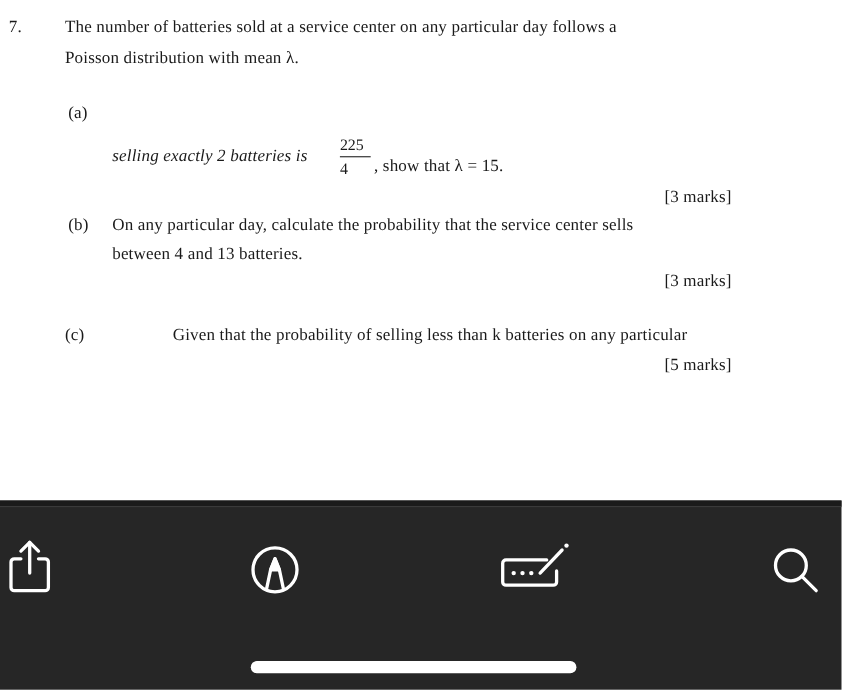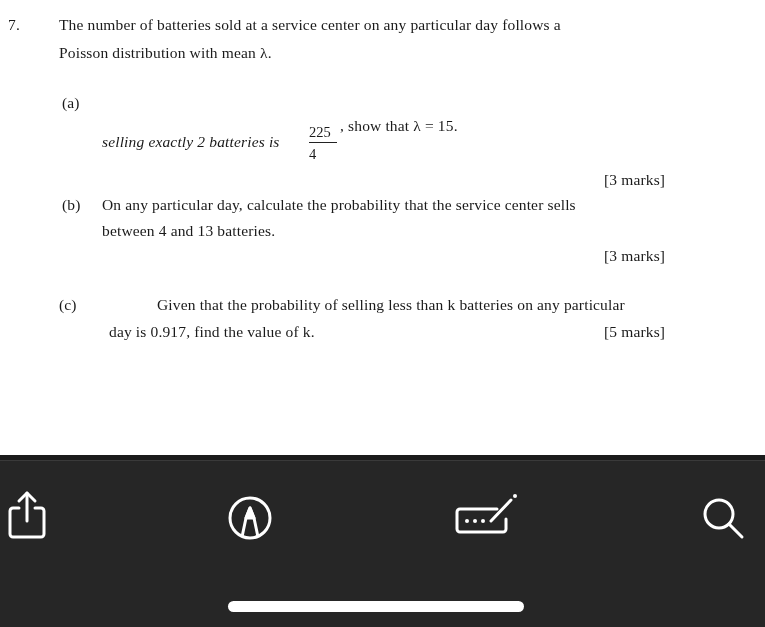--- a/index.html
+++ b/index.html
@@ -14,21 +14,21 @@
   .qnum { left: 8px; top: 16px; }
   .stem1 { left: 59px; top: 16px; }
   .stem2 { left: 59px; top: 44px; }
   .lbl-a { left: 62px; top: 94px; }
   .a1 { left: 102px; top: 94px; }
   .a2 { left: 102px; top: 133px; font-style: italic; }
   .frac { position: absolute; left: 309px; top: 123px; width: 28px; font-size: 14.5px; font-family: "Liberation Serif", serif; }
   .frac .num { display: block; line-height: 18px; }
   .frac .bar { display: block; height: 1px; background: #222; margin: 1px 0 2px 0; }
   .frac .den { display: block; line-height: 18px; }
-  .a3 { left: 340px; top: 117px; }
+  .a3 { left: 340px; top: 142px; }
   .marks-a { left: 604px; top: 171px; }
   .lbl-b { left: 62px; top: 196px; }
   .b1 { left: 102px; top: 196px; }
   .b2 { left: 102px; top: 222px; }
   .marks-b { left: 604px; top: 247px; }
   .lbl-c { left: 59px; top: 296px; }
   .c1 { left: 109px; top: 296px; margin-left: 48px; }
   .c2 { left: 109px; top: 323px; }
   .marks-c { left: 604px; top: 323px; }
 
@@ -66,21 +66,20 @@
   <span class="t a3">, show that  λ = 15.</span>
   <span class="t marks-a">[3 marks]</span>
 
   <span class="t lbl-b">(b)</span>
   <span class="t b1">On any particular day, calculate the probability that the service center sells</span>
   <span class="t b2">between 4 and 13 batteries.</span>
   <span class="t marks-b">[3 marks]</span>
 
   <span class="t lbl-c">(c)</span>
   <span class="t c1">Given that the probability of selling less than k batteries on any particular</span>
-  <span class="t c2">day is 0.917, find the value of k.</span>
   <span class="t marks-c">[5 marks]</span>
 </div>
 
 <div class="toolbar">
   <div class="topband"></div>
   <div class="topline"></div>
 
   <div class="tbtn share-btn">
     <svg width="40" height="52" viewBox="0 0 40 52" fill="none" stroke="#fff" stroke-width="3" stroke-linecap="round" stroke-linejoin="round">
       <path d="M13 19 H7 a3 3 0 0 0 -3 3 V45 a3 3 0 0 0 3 3 H35 a3 3 0 0 0 3 -3 V22 a3 3 0 0 0 -3 -3 H29"></path>

